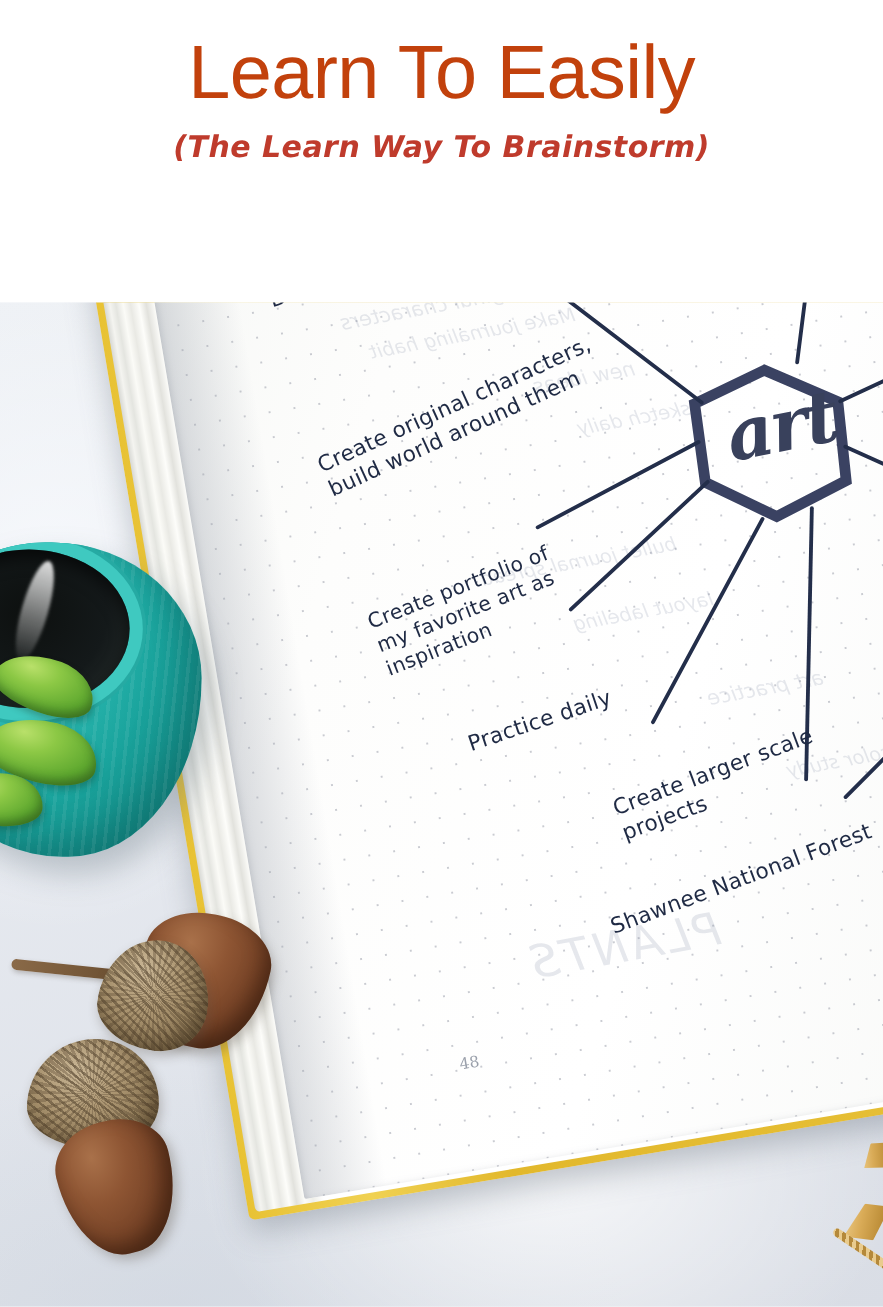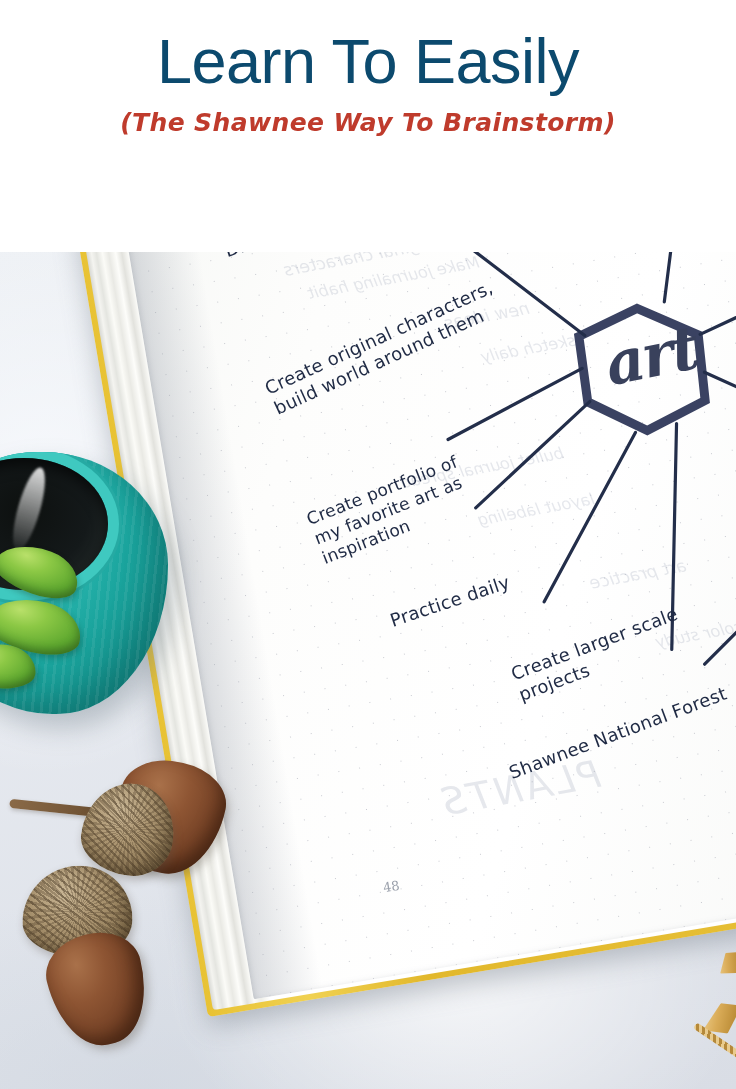--- a/index.html
+++ b/index.html
@@ -22,21 +22,21 @@
     position: absolute;
     left: 0; top: 0;
     width: 736px;
     height: 252px;
     background: #ffffff;
     text-align: center;
     padding-top: 26px;
   }
   .title-line {
     display: block;
-    color: #0c4a6e;
+    color: #c2410c;
     font-family: "Liberation Sans", sans-serif;
     font-weight: 400;
     font-size: 63px;
     line-height: 70px;
     letter-spacing: -0.5px;
     white-space: nowrap;
   }
   .subtitle {
     display: block;
     margin-top: 12px;
@@ -253,21 +253,21 @@
     border-radius: 4px;
   }
 </style>
 </head>
 <body>
 
 <div id="pin">
 
   <div class="header">
     <span class="title-line">Learn To Easily</span>
-    <span class="subtitle">(The Shawnee Way To Brainstorm)</span>
+    <span class="subtitle">(The Learn Way To Brainstorm)</span>
   </div>
 
   <div class="photo">
     <div class="surface-glow"></div>
 
     <div class="page-right" style="left:612px; top:-14px; width:160px; height:330px; transform:rotate(-9deg);">
       <div class="blue-rule" style="left:28px; top:120px; width:120px;"></div>
     </div>
 
     <div class="notebook">

